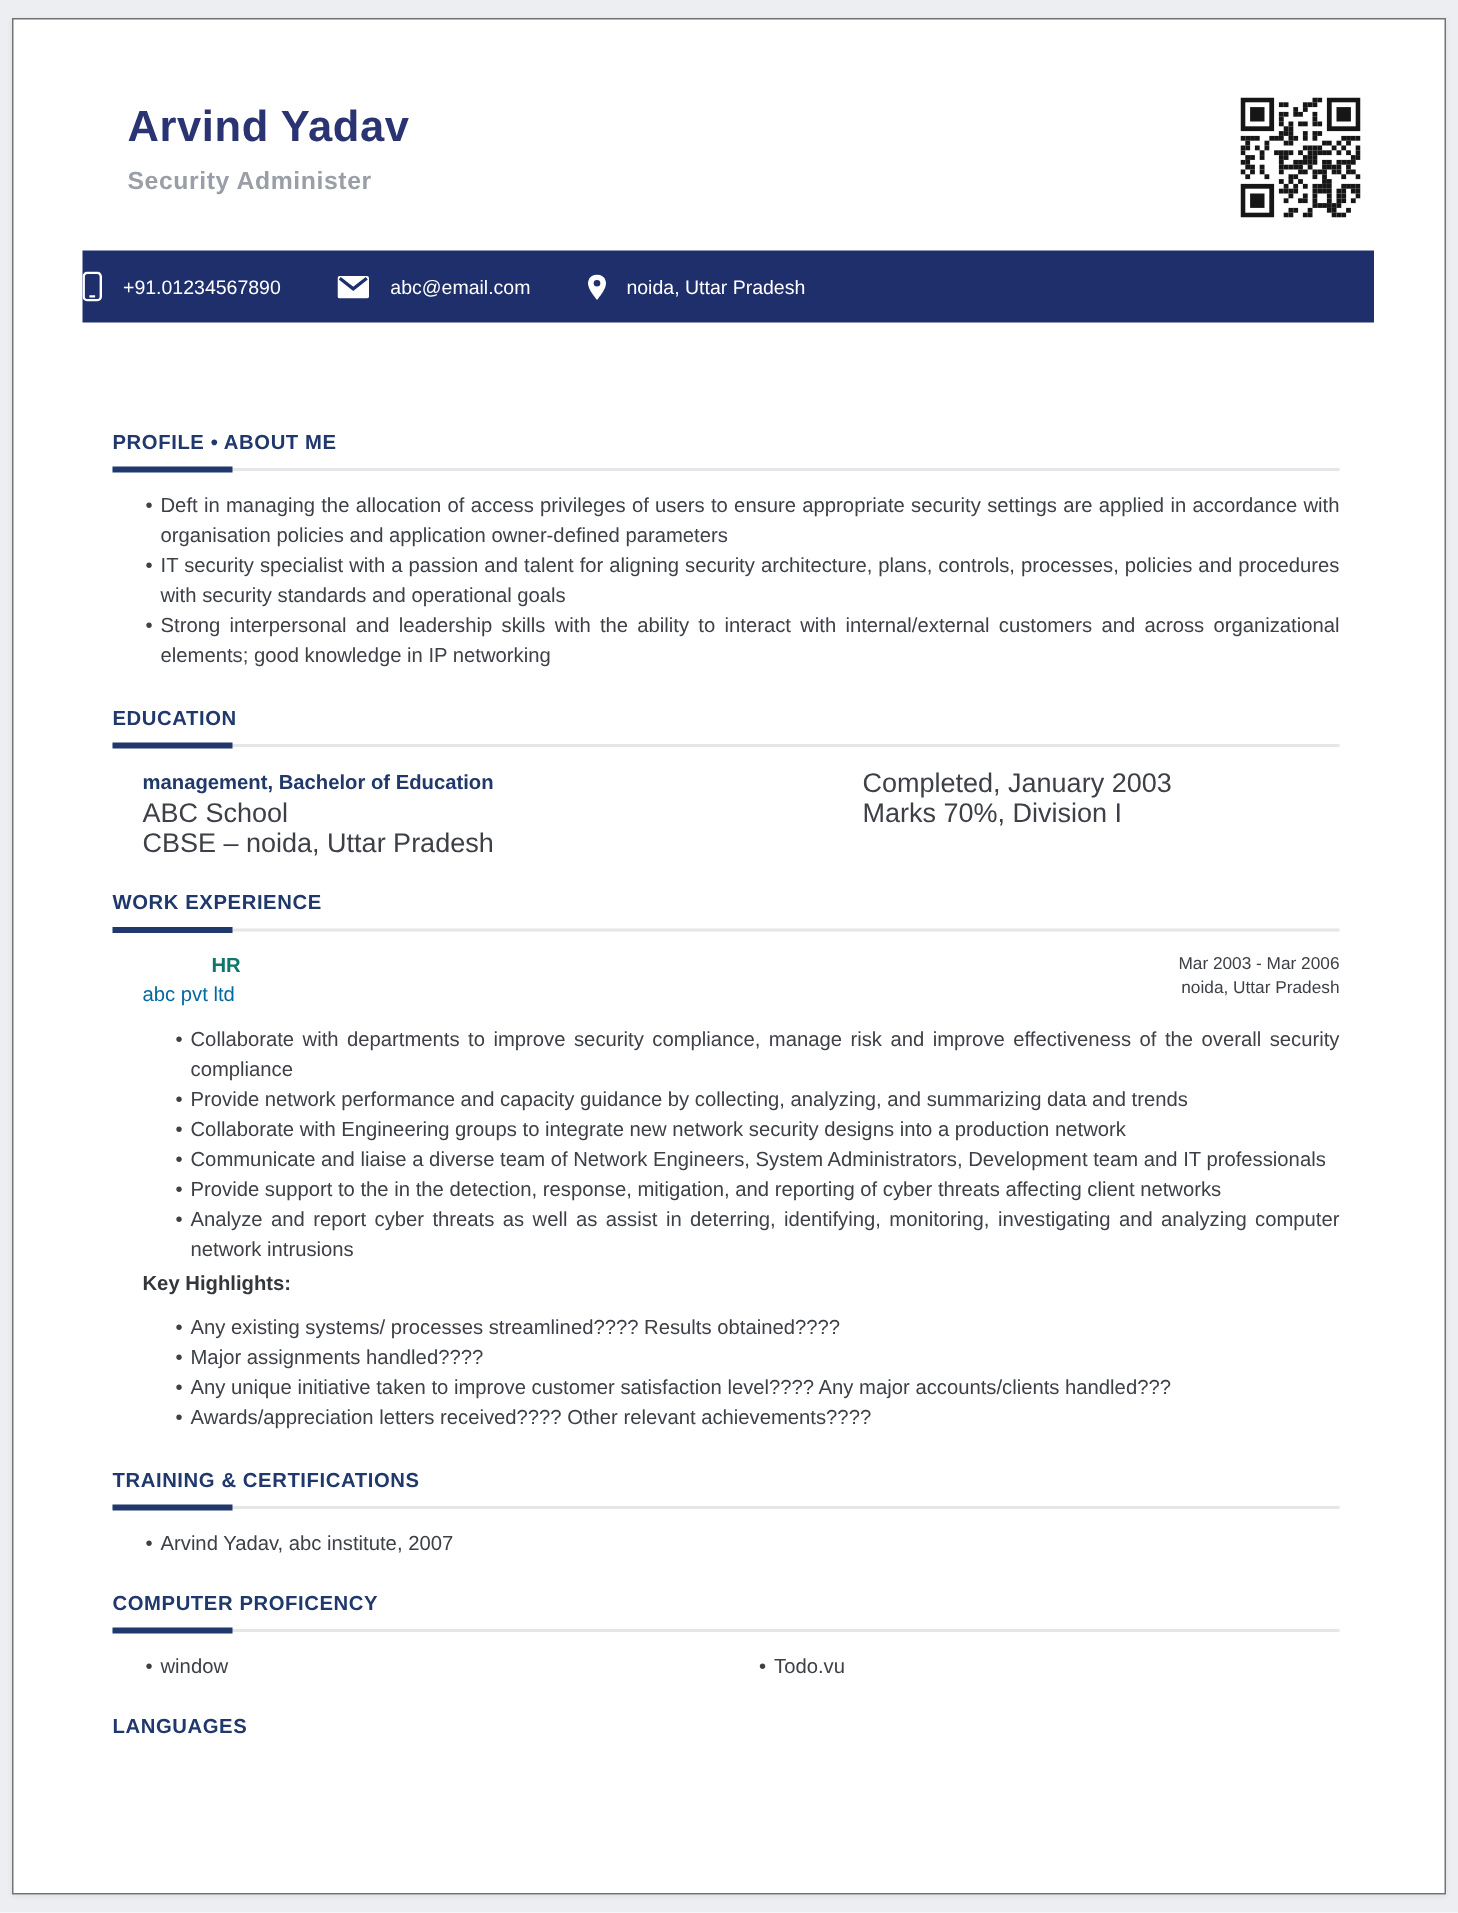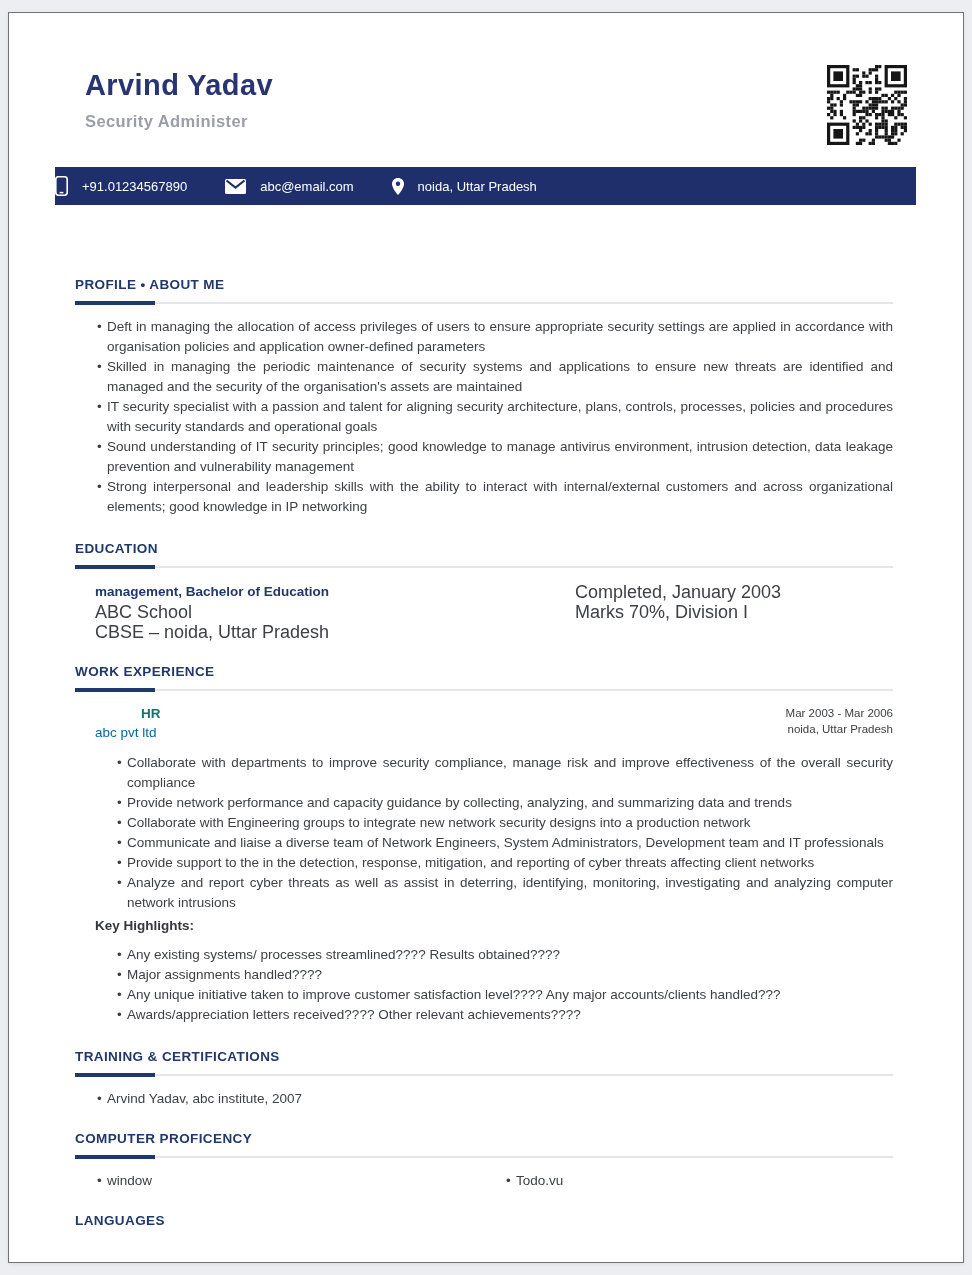--- a/index.html
+++ b/index.html
@@ -14,21 +14,21 @@
     border:1px solid #737373; box-shadow:0 1px 4px rgba(0,0,0,.07);
     overflow:hidden;
   }
   
   .header { padding:56px 0 0 76px; }
   .name { font-size:29px; font-weight:bold; color:#2b3472; letter-spacing:.4px; line-height:33px; }
   .subtitle { font-size:16.5px; font-weight:bold; color:#9a9ea6; margin-top:10px; letter-spacing:.4px; line-height:19px; }
   .qr { position:absolute; top:52px; right:56px; width:80px; height:80px; background:#fff; }
   
   .contact-bar {
-    margin:36px 0 0 46px; width:861px; height:38px;
+    margin:36px 0 0 46px; width:861px; height:48px;
     background:#1e2f6b; color:#fff;
     display:flex; align-items:center; 
   }
   .contact-item { display:flex; align-items:center; margin-right:38px; font-size:13px; }
   .contact-icon { display:flex; align-items:center; margin-right:14px; }
   
   .main { margin:0 70px 0 66px; }
   .sec-h { font-size:13.5px; font-weight:bold; color:#20386b; letter-spacing:.4px; line-height:16px; }
   .rule { height:2px; background:#e4e6e9; margin-top:9px; position:relative; }
   .rule-accent { position:absolute; left:0; top:-1px; width:80px; height:4px; background:#20386b; }
@@ -317,23 +317,21 @@
 
   <div class="main">
 
     <div class="section-profile">
       <div class="sec-h">PROFILE • ABOUT ME</div>
       <div class="rule">
           <div class="rule-accent"></div>
         </div>
       <ul class="bullets">
         <li>Deft in managing the allocation of access privileges of users to ensure appropriate security settings are applied in accordance with organisation policies and application owner-defined parameters</li>
-        <li>Skilled in managing the periodic maintenance of security systems and applications to ensure new threats are identified and managed and the security of the organisation's assets are maintained</li>
         <li>IT security specialist with a passion and talent for aligning security architecture, plans, controls, processes, policies and procedures with security standards and operational goals</li>
-        <li>Sound understanding of IT security principles; good knowledge to manage antivirus environment, intrusion detection, data leakage prevention and vulnerability management</li>
         <li>Strong interpersonal and leadership skills with the ability to interact with internal/external customers and across organizational elements; good knowledge in IP networking</li>
       </ul>
     </div>
 
     <div class="section-education">
       <div class="sec-h">EDUCATION</div>
       <div class="rule">
           <div class="rule-accent"></div>
         </div>
       <div class="edu-row">

